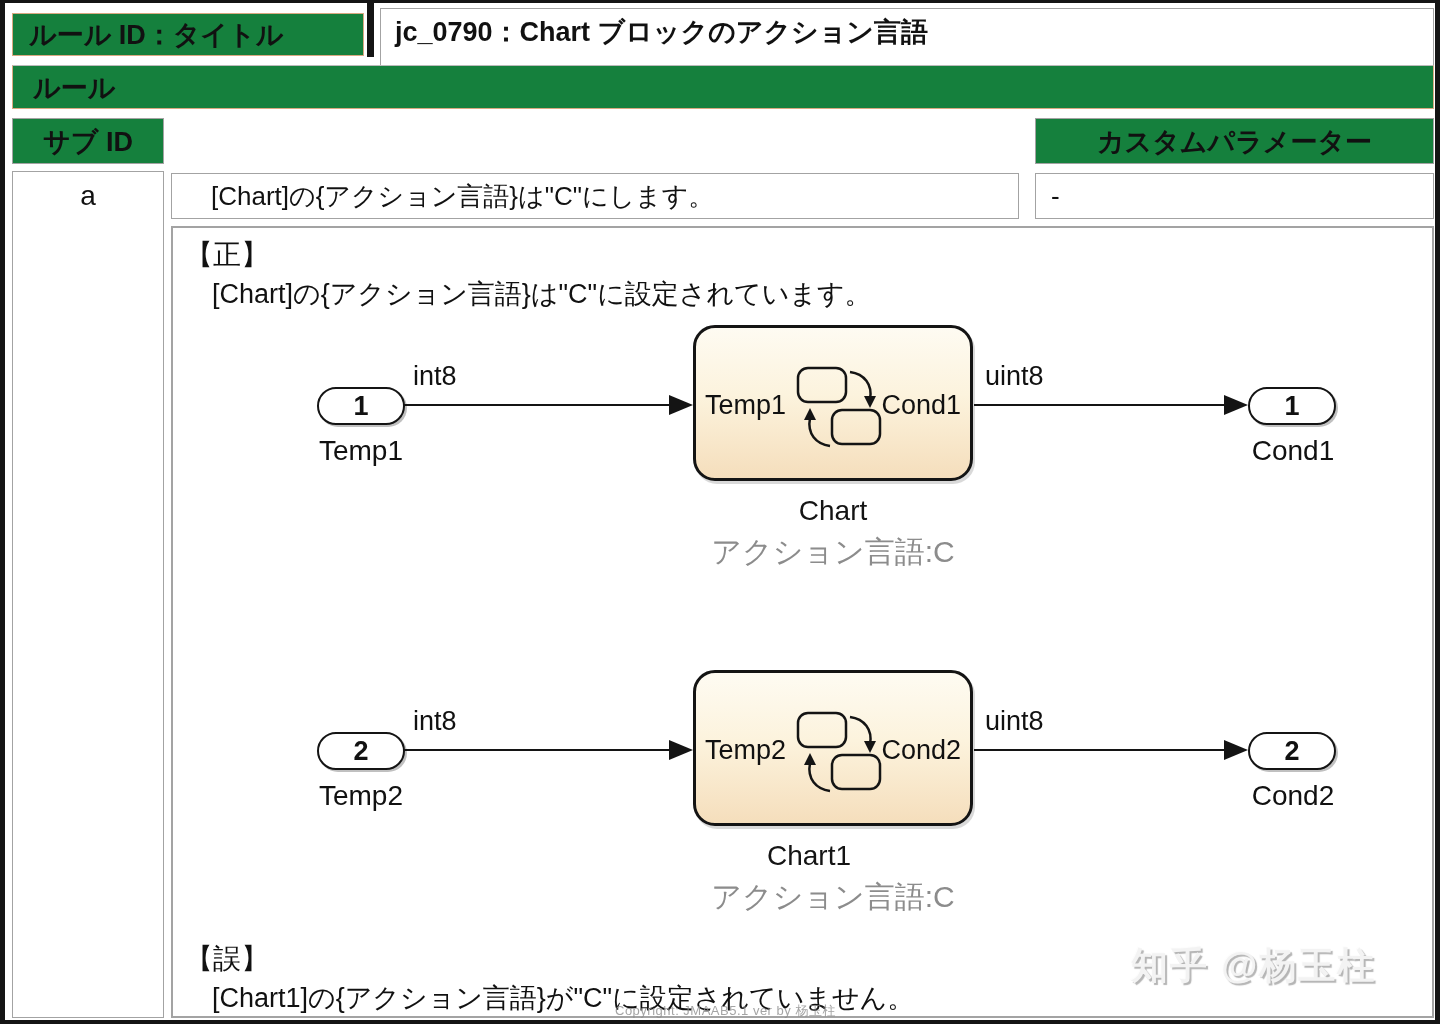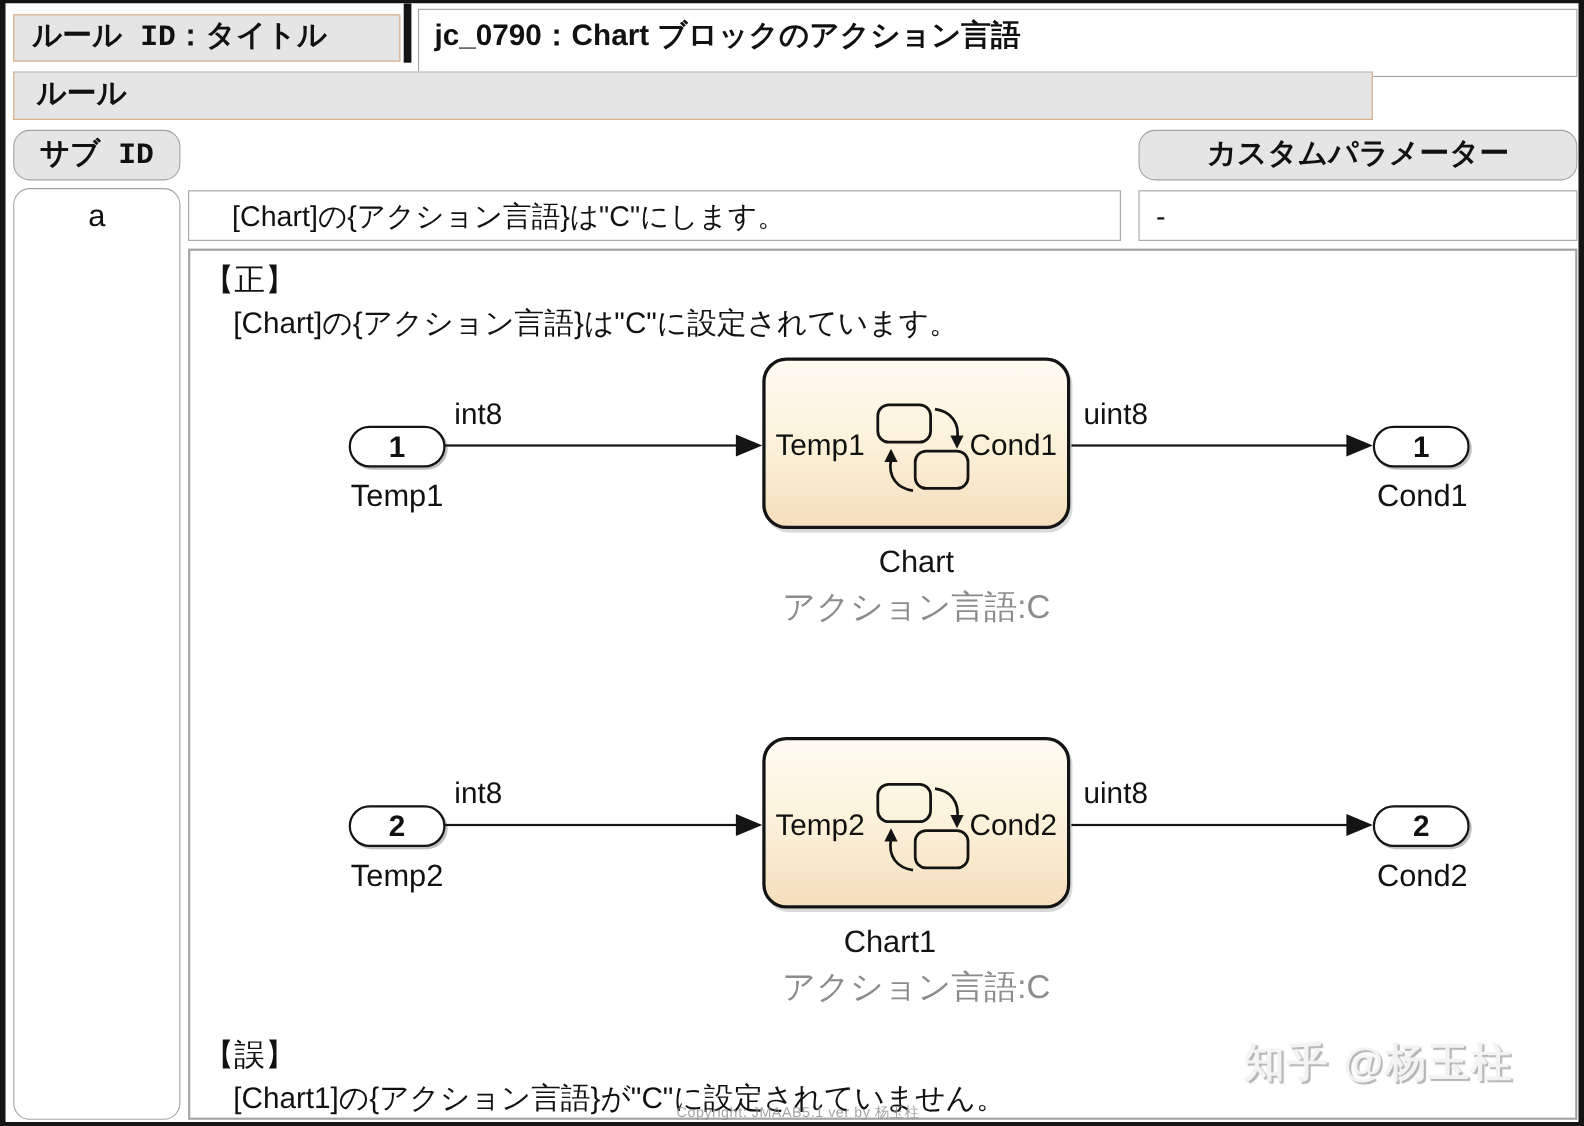--- a/index.html
+++ b/index.html
@@ -10,33 +10,33 @@
     background:#fff;
     border-left:5px solid #141414;
     border-right:5px solid #141414;
     border-top:3px solid #141414;
     border-bottom:4px solid #141414;
     font-family:"Liberation Sans","DejaVu Sans",sans-serif;
     color:#111;
     overflow:hidden;
   }
   .abs{position:absolute;box-sizing:border-box;}
-  .peach{background:#e5e5e5;font-family:Liberation Mono, monospace;}
+  .peach{background:#15803d;}
   .cell{border:1px solid #a3a3a3;background:#fff;}
-  .center{text-align:center;border-radius:15px;}
+  .center{text-align:center;}
 
   
   .rule-id-cell{left:7px;top:10px;width:352px;height:43px;font-size:27px;font-weight:bold;
     line-height:43px;padding-left:16px;border:1px solid #d9a981;}
   .title-divider{left:362px;top:0px;width:7px;height:54px;background:#141414;}
   .rule-title-cell{left:375px;top:5px;width:1054px;height:62px;font-size:27px;font-weight:bold;
     line-height:46px;padding-left:14px;border:1px solid #a3a3a3;}
 
   
-  .rule-section{left:7px;top:62px;width:1236px;height:44px;font-size:27px;font-weight:bold;
+  .rule-section{left:7px;top:62px;width:1422px;height:44px;font-size:27px;font-weight:bold;
     line-height:44px;padding-left:20px;border:1px solid #d9a981;border-top:1px solid #bbb;}
 
   
   .colhead{top:115px;height:46px;font-size:27px;font-weight:bold;line-height:46px;border:1px solid #a3a3a3;}
   .h-subid{left:7px;width:152px;}
   .h-desc{left:166px;width:850px;}
   .h-custom{left:1030px;width:399px;}
 
   
   .c-subid{left:7px;top:168px;width:152px;height:847px;font-size:28px;padding-top:8px;}

